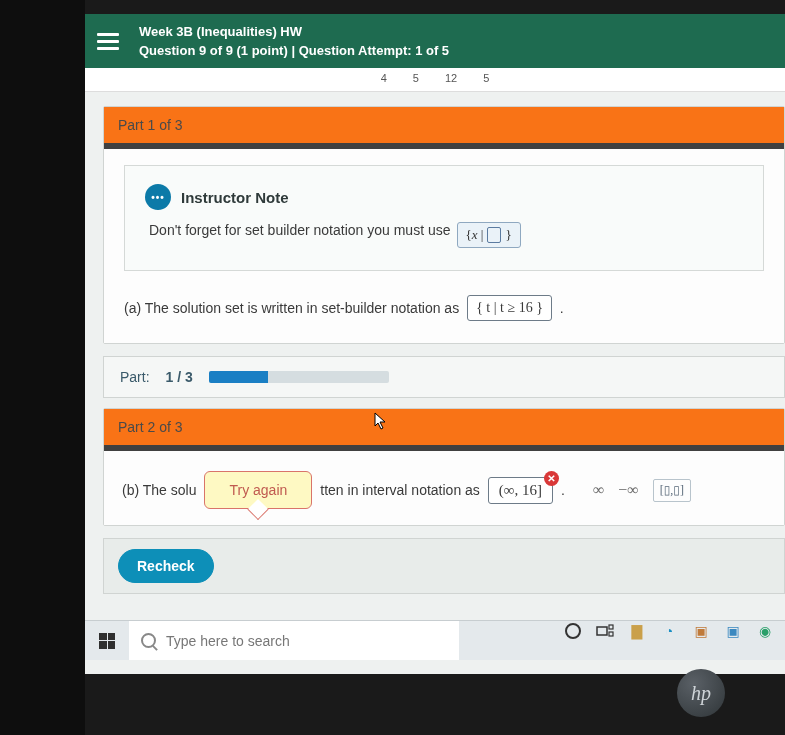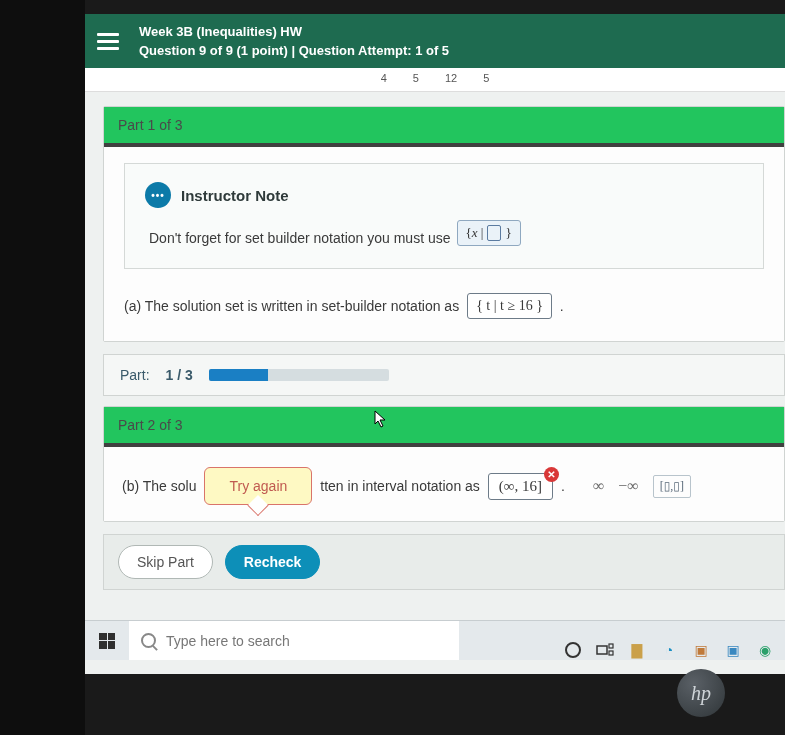--- a/index.html
+++ b/index.html
@@ -51,43 +51,43 @@
     background: #f5f7f6;
     border: 1px solid #d0d4d2;
     border-radius: 2px;
     margin-bottom: 12px;
     padding: 0;
   }
   .panel-header {
     padding: 10px 14px;
     font-size: 14px;
     color: #4a4a4a;
-    background: #22c55e;
-    border-bottom: 4px solid #404040;
+    background: #f97316;
+    border-bottom: 6px solid #404040;
   }
   .panel-body { padding: 16px 20px 22px 20px; background:#fdfdfd; }
   .note-box {
     border: 1px solid #d5d9d7;
     background: #f9fbfa;
     padding: 18px 20px 22px 20px;
     margin-bottom: 24px;
   }
   .note-row { display:flex; align-items:center; gap:10px; margin-bottom:12px;}
   .note-icon {
     width: 26px; height: 26px; border-radius: 50%;
     background: #0c7aa8; display:flex; align-items:center; justify-content:center;
     position:relative;
   }
   .note-icon::after{
     content:""; position:absolute; bottom:-5px; left:50%; transform:translateX(-50%);
     border:5px solid transparent; border-top-color:#0c7aa8;
   }
   .note-icon-dots { color:#fff; font-size:10px; letter-spacing:1px; font-weight:bold;}
   .note-title { font-weight: bold; color:#2f3a3a; font-size:15px;}
-  .note-text { font-size:14px; color:#3a3a3a; padding-left:4px; display:flex; align-items:flex-end; flex-wrap:wrap; gap:6px;}
+  .note-text { font-size:14px; color:#3a3a3a; padding-left:4px; display:flex; align-items:flex-start; flex-wrap:wrap; gap:6px;}
   .tool-btn {
     display:inline-flex; align-items:center; gap:4px;
     border:1px solid #8fa8c0; background:#eaf2f8; padding:4px 8px;
     border-radius:3px; font-size:13px; color:#333;
   }
   .tool-box { display:inline-block; width:14px; height:16px; border:1.5px solid #5b7ba0; border-radius:2px;}
   .question-text { font-size:14px; color:#3a3a3a; display:flex; align-items:center; gap:8px; flex-wrap:wrap;}
   .answer-box {
     border:1.5px solid #6d7b88; border-radius:3px; padding:4px 8px; font-size:14px;
     background:#fff; font-family: 'Times New Roman', serif;
@@ -138,21 +138,21 @@
   }
   .btn-skip { background:#fff; color:#555;}
   .btn-recheck { background:#0d8fb8; color:#fff; border-color:#0d8fb8; font-weight:bold;}
   .cursor-arrow {
     position:absolute; left:270px; top:14px; font-size:16px; color:#222;
     transform: translateY(-50%);
   }
   
   .taskbar {
     position:absolute; left:85px; bottom:75px; width:700px; height:40px;
-    background:#e4e9ec; display:flex; align-items:flex-end;
+    background:#e4e9ec; display:flex; align-items:flex-start;
     border-top:1px solid #c7cdd0;
   }
   .win-btn { width:44px; height:100%; display:flex; align-items:center; justify-content:center; background:#e4e9ec;}
   .win-icon { width:16px; height:16px; display:grid; grid-template-columns:1fr 1fr; grid-template-rows:1fr 1fr; gap:1px;}
   .win-icon span { background:#2f2f2f;}
   .searchbox {
     flex:0 0 330px; height:100%; background:#fff; display:flex; align-items:center; gap:10px;
     padding:0 12px; color:#777; font-size:14px;
   }
   .search-icon-sv { width:15px; height:15px; border:2px solid #888; border-radius:50%; position:relative;}
@@ -254,21 +254,20 @@
           <span class="toolbar-math">
             <span>∞</span>
             <span>−∞</span>
             <span class="tool-int">[▯,▯]</span>
           </span>
         </div>
       </div>
     </div>
 
     <div class="action-row">
-      <button class="btn btn-skip">Skip Part</button>
       <button class="btn btn-recheck">Recheck</button>
     </div>
 
   </div>
 </div>
 
 <div class="taskbar">
   <div class="win-btn">
     <div class="win-icon">
         <span></span>

